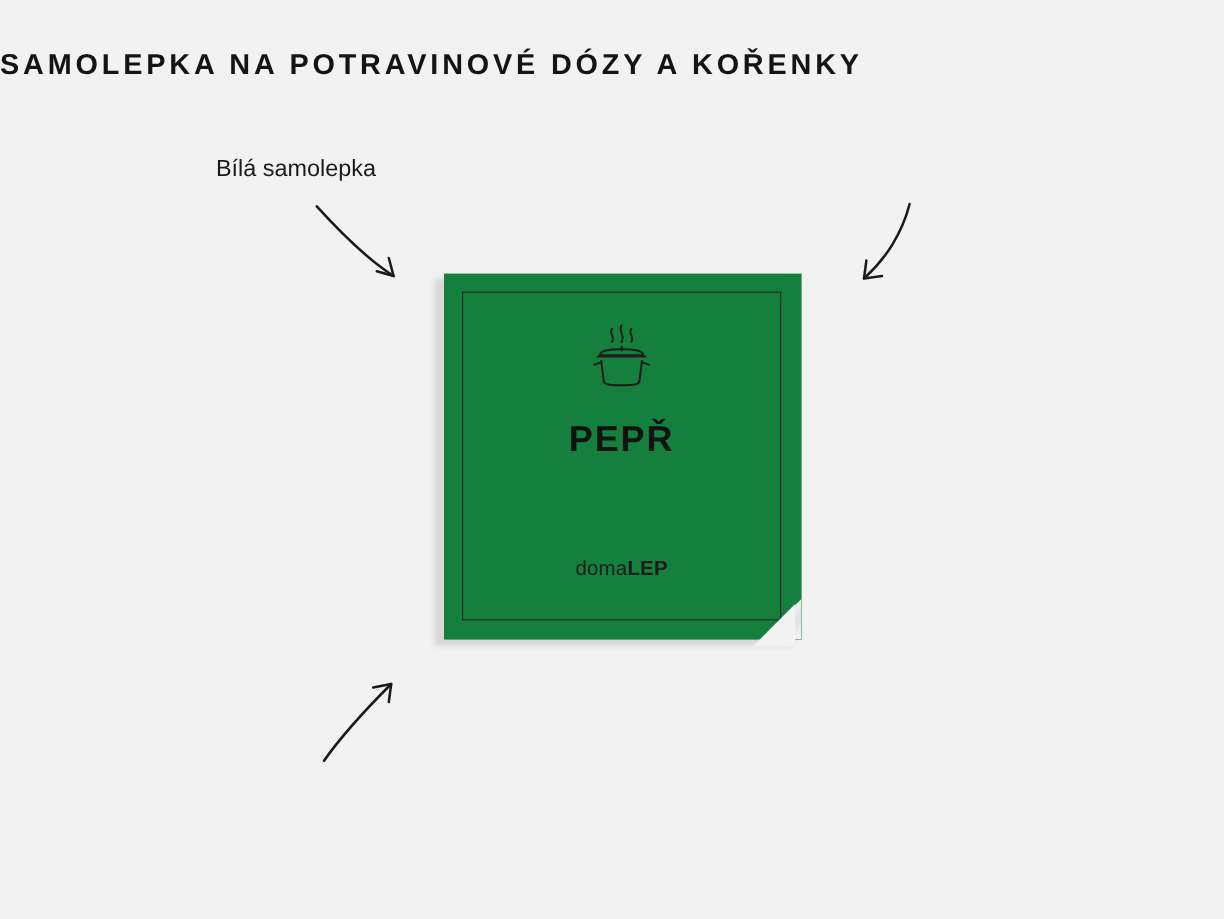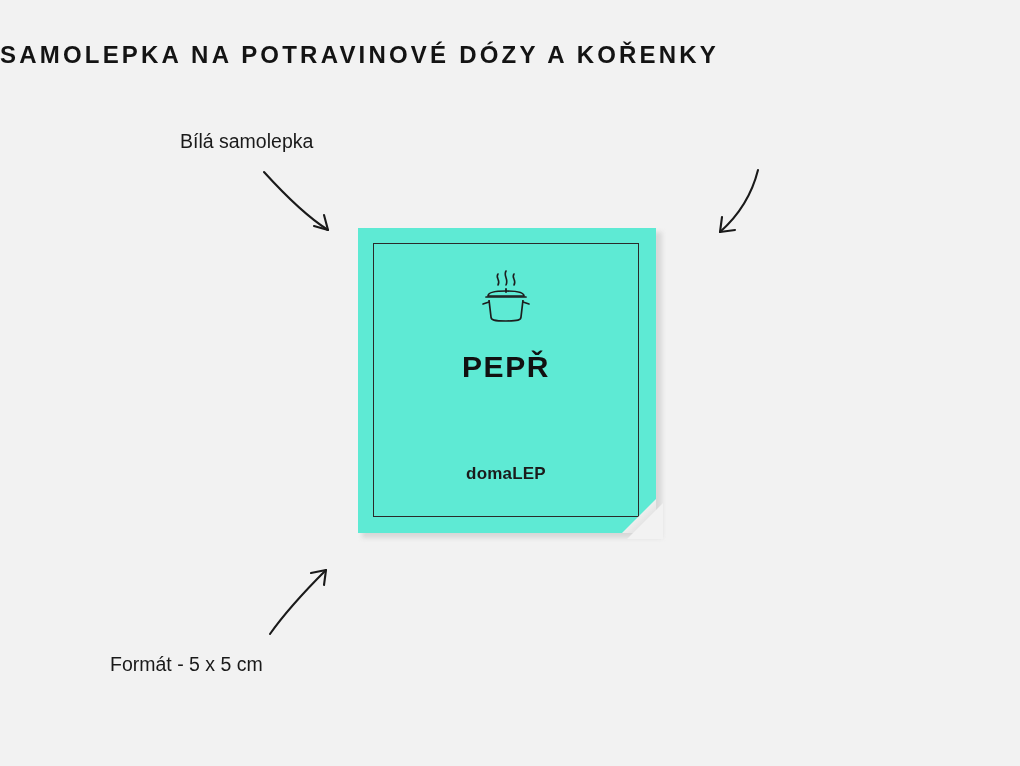--- a/index.html
+++ b/index.html
@@ -83,25 +83,25 @@
     position: absolute;
     left: 4px;
     top: 4px;
     width: 300px;
     height: 306px;
     background: #d8d8d8;
     filter: blur(2px);
   }
   .sticker {
     position: absolute;
-    left: 0;
+    left: 12px;
     top: 0;
     width: 298px;
     height: 305px;
-    background: #5eead4;
+    background: #15803d;
   }
   
   .peel {
     position: absolute;
     right: 0;
     bottom: 0;
     width: 34px;
     height: 34px;
     background: linear-gradient(135deg, #ffffff 0%, #f2f2f2 45%, #e2e2e2 70%, #f7f7f7 100%);
     clip-path: polygon(100% 0, 100% 100%, 0 100%);
@@ -154,21 +154,21 @@
   .brand {
     position: absolute;
     left: 0;
     right: 0;
     bottom: 32px;
     text-align: center;
     font-size: 17px;
     color: #1b1b1b;
     letter-spacing: 0.2px;
   }
-  .brand .soft { font-weight: bold; }
+  .brand .soft { font-weight: normal; }
   .brand .hard { font-weight: bold; }
 
   
   .footer {
     position: absolute;
     right: 46px;
     bottom: 48px;
     font-size: 17px;
     letter-spacing: 2.2px;
     color: #2b2b2b;
@@ -240,18 +240,15 @@
     <div class="peel-mask"></div>
   </div>
 
   <div class="arrow arrow-3">
     <svg width="80" height="80" viewBox="0 0 80 80">
       <path d="M2,74 C16,54 38,30 58,10" fill="none" stroke="#1a1a1a" stroke-width="2.1" stroke-linecap="round"></path>
       <path d="M58,10 L43,13 M58,10 L56,25" fill="none" stroke="#1a1a1a" stroke-width="2.1" stroke-linecap="round"></path>
     </svg>
   </div>
 
-  <div class="annot annot-format">
-    <span>Formát - </span><span class="b">5 x 5 cm</span>
-  </div>
 
 
 </div>
 
 </body></html>

